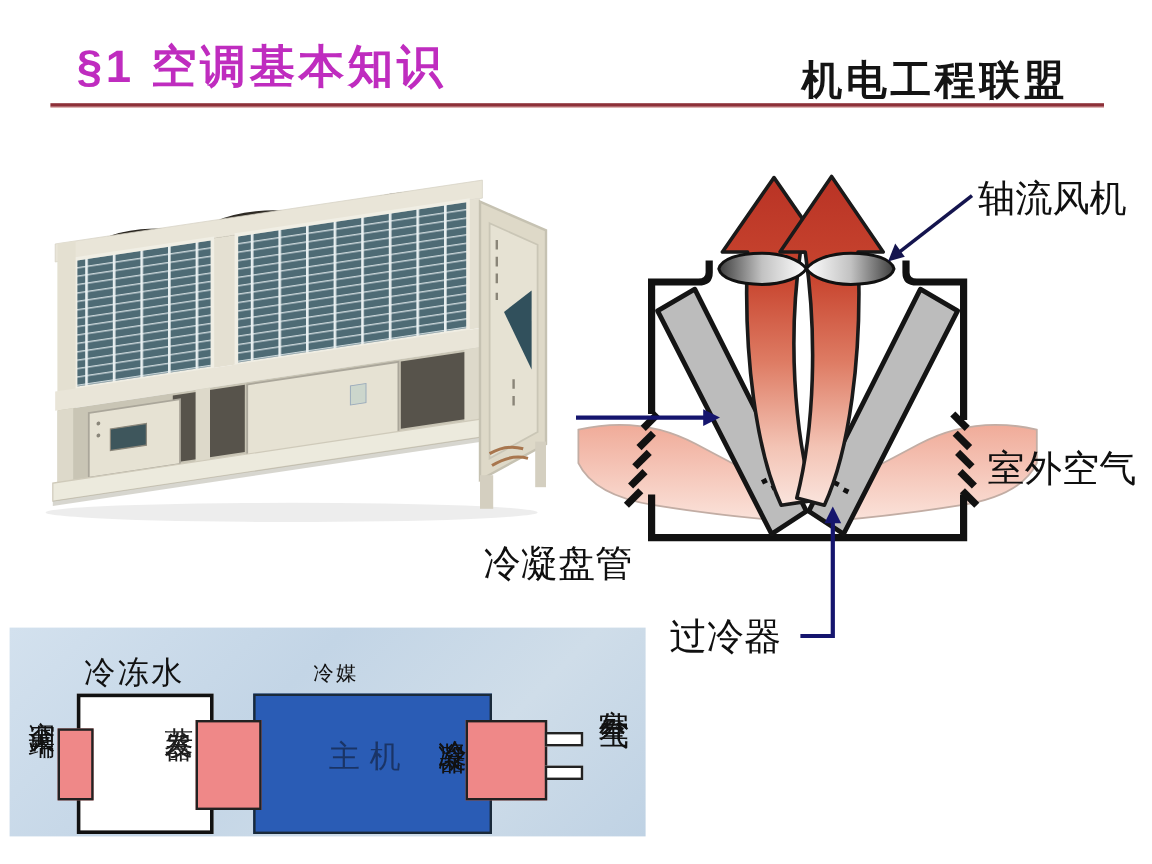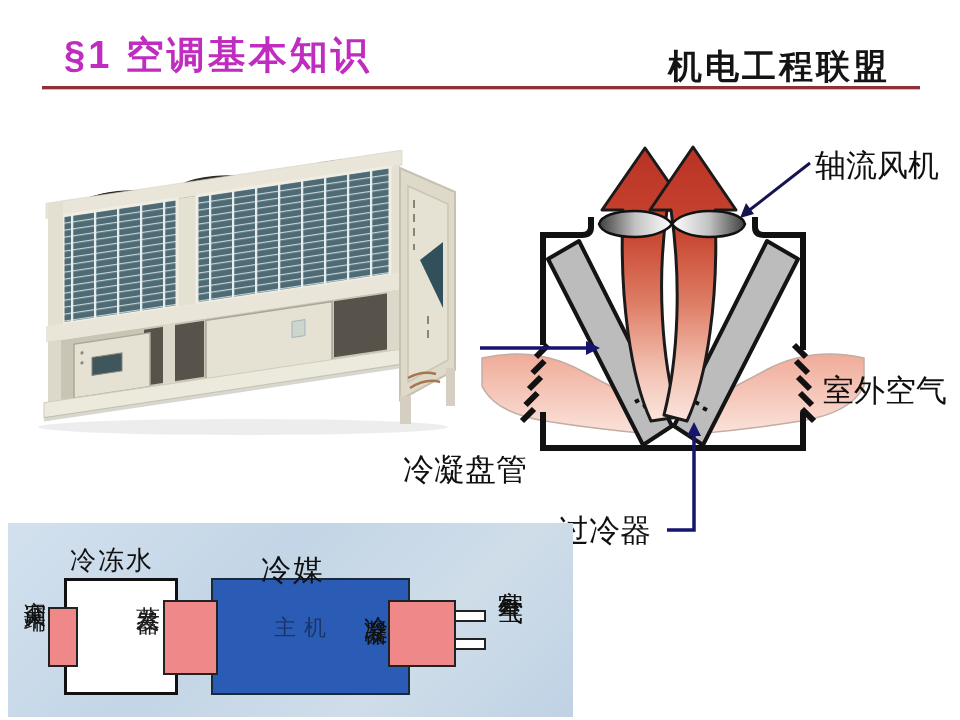--- a/index.html
+++ b/index.html
@@ -24,41 +24,40 @@
   .divider::after{
     content:"";position:absolute;left:0;top:3px;width:100%;height:1px;background:#e0b4b4;
   }
   
   .machine-svg{position:absolute;left:18px;top:138px;}
   
   .diagram-svg{position:absolute;left:395px;top:118px;}
   .dlabel{font-family:"Liberation Serif",serif;font-size:31px;fill:#101010;font-weight:500;}
   
   .schematic{
-    position:absolute;left:8px;top:523px;width:530px;height:194px;
+    position:absolute;left:8px;top:523px;width:530px;height:174px;
     background:linear-gradient(135deg,#d3e1ee 0%,#c3d5e6 40%,#cfdde9 70%,#bfd2e4 100%);
-    padding-left:35px;
   }
   .schematic .sbox{position:absolute;box-sizing:border-box;}
   .white-box{left:56px;top:55px;width:114px;height:117px;background:#ffffff;border:3px solid #111;}
   .blue-box{left:203px;top:55px;width:199px;height:117px;background:#2a5cb5;border:2px solid #1a2a3a;}
   .pink{background:#ef8888;border:2px solid #222;}
   .pink-terminal{left:40px;top:84px;width:30px;height:60px;}
   .pink-evap{left:155px;top:77px;width:55px;height:75px;}
   .pink-cond{left:380px;top:77px;width:68px;height:67px;}
   .stub{position:absolute;width:32px;height:12px;background:#fff;border:2px solid #222;box-sizing:border-box;}
   .stub1{left:446px;top:87px;}
   .stub2{left:446px;top:115px;}
   .slabel{position:absolute;color:#111;font-family:"Liberation Serif",serif;white-space:nowrap;}
   .lab-chw{left:62px;top:20px;font-size:26px;letter-spacing:2px;}
-  .lab-ref{left:253px;top:27px;font-size:30px;letter-spacing:2px;}
+  .lab-ref{left:253px;top:27px;font-size:17px;letter-spacing:2px;}
   .vert{writing-mode:vertical-rl;text-orientation:upright;letter-spacing:3px;}
   .lab-term{left:12px;top:60px;font-size:22px;}
   .lab-evap{left:124px;top:64px;font-size:24px;color:#1d1d1d;}
-  .lab-host{left:266px;top:90px;font-size:22px;letter-spacing:8px;color:rgba(22,42,82,0.8);text-align:right;}
+  .lab-host{left:266px;top:90px;font-size:26px;letter-spacing:8px;color:rgba(22,42,82,0.8);text-align:right;}
   .lab-cond{left:352px;top:74px;font-size:24px;}
   .lab-oa2{left:486px;top:48px;font-size:25px;}
   
   .watermark{position:absolute;left:706px;top:648px;width:246px;height:56px;color:#dcdcdc;}
   .watermark .wm-text{
     position:absolute;left:82px;top:12px;font-size:27px;letter-spacing:2px;
     font-family:"Liberation Sans",sans-serif;color:#dcdcdc;white-space:nowrap;
   }
 </style>
 </head>

